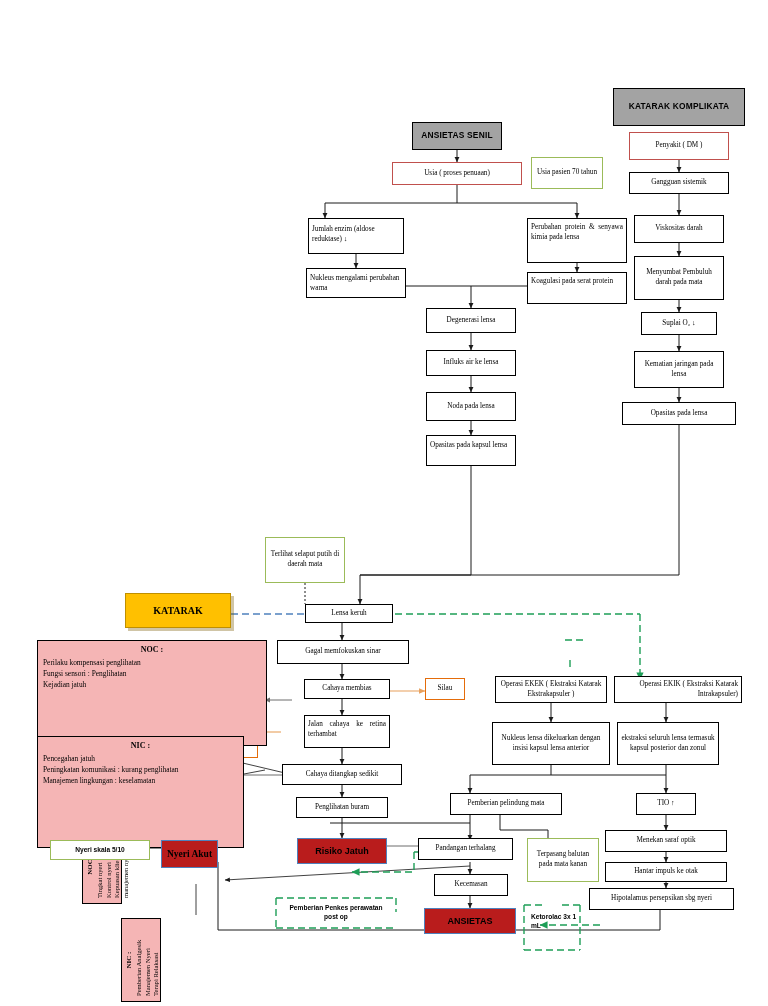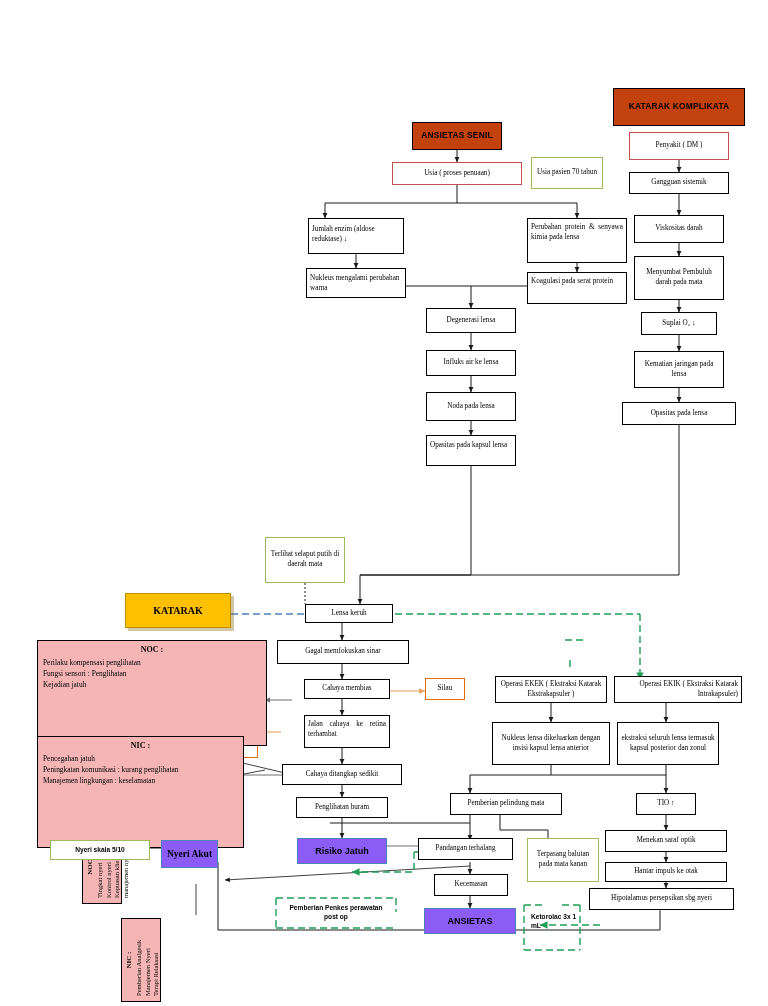--- a/index.html
+++ b/index.html
@@ -22,40 +22,40 @@
     color:#000;
     background:#ffffff;
     border:1.1px solid #000;
     z-index:5;
   }
   .node.just{text-align:justify;display:block;}
   .node.left{text-align:left;display:block;}
 
   
   .hdr-green{
-    background:#c2410c;border:1.2px solid #000;
+    background:#a3a3a3;border:1.2px solid #000;
     font-family:"Liberation Sans",sans-serif;
     font-weight:bold;font-size:8.4px;letter-spacing:.2px;
   }
   .b-red{border:1.2px solid #C0504D;}
   .b-green{border:1.2px solid #9BBB59;}
   .b-orange{border:1.4px solid #E46C0A;}
 
   .orange-fill{
     background:#FFC000;border:1.1px solid #BF8F00;
     font-family:"Liberation Serif",serif;font-weight:bold;font-size:10px;
     box-shadow:3px 3px 0 rgba(120,90,0,.35);
   }
   .pink-fill{
     background:#F5B5B5;border:1px solid #000;
     text-align:left;display:block;font-size:7.4px;line-height:1.5;
     padding:3px 5px;
   }
   .dx-blue{
-    border:1.6px solid #4F81BD;background:#8b5cf6;
+    border:1.6px solid #4F81BD;background:#b91c1c;
     font-family:"Liberation Sans",sans-serif;font-weight:bold;font-size:9px;justify-content:center;
   }
 
   .noc-title{text-align:center;font-weight:bold;display:block;font-size:8px;margin-bottom:1px;}
 
   
   .rot{
     transform-origin:center center;
     transform:rotate(-90deg);
   }

